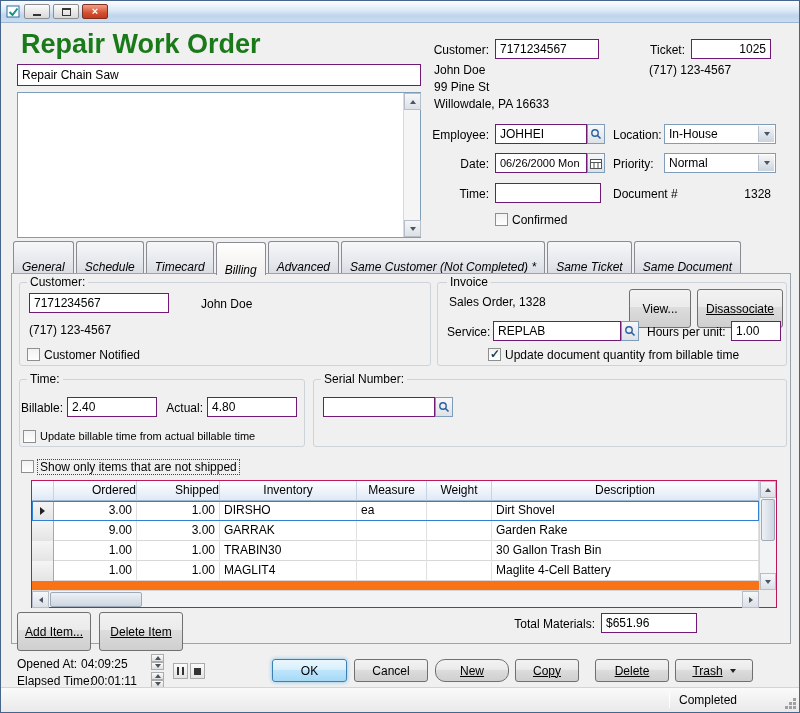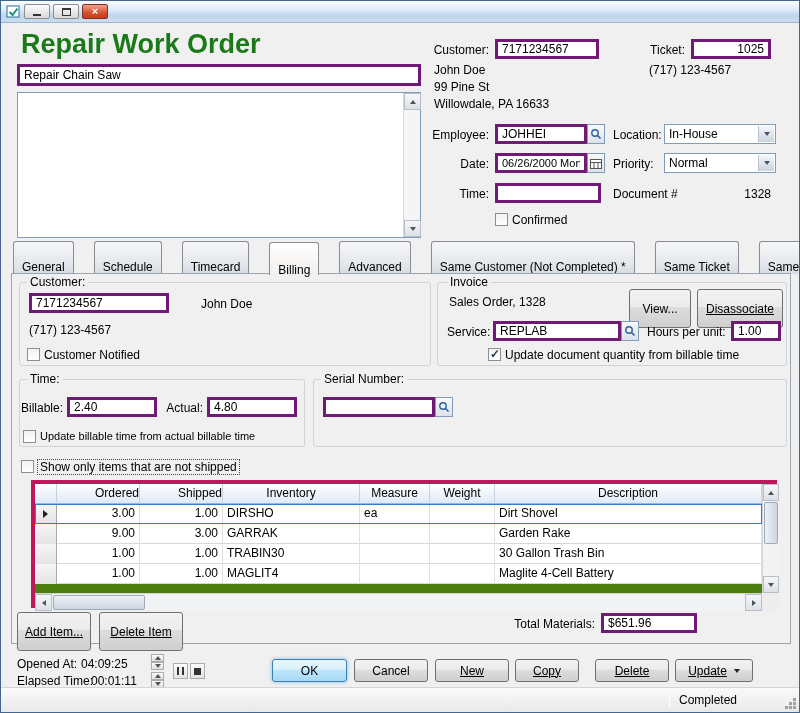--- a/index.html
+++ b/index.html
@@ -9,40 +9,40 @@
   .lbl{position:absolute;font-size:12px;color:#000;white-space:nowrap;}
   .ralign{text-align:right;}
   .titlebar{position:absolute;left:0;top:0;width:100%;height:22px;background:linear-gradient(#FBFDFE,#DCE9F7 45%,#BFD5EC 70%,#CBDCEF);border-bottom:1px solid #9DB6D4;display:flex;align-items:center;padding:0 5px;}
   .title-text{font-size:12px;color:#000;margin-left:5px;flex:1;white-space:nowrap;}
   .wbtn{width:26px;height:15px;border:1px solid #8E8E8E;border-radius:2px;background:linear-gradient(#FDFDFD,#D8D8D8);margin-left:3px;display:flex;align-items:center;justify-content:center;}
   .wbtn.close{background:linear-gradient(#F0A088,#D5502F 60%,#C23B1E);border-color:#7E3022;}
   .glyph-min{width:8px;height:2px;background:#333;margin-top:7px;}
   .glyph-max{width:9px;height:8px;border:1px solid #333;border-top-width:2px;}
   .glyph-close{color:#fff;font-size:11px;font-weight:bold;line-height:11px;}
   .page-title{position:absolute;font-size:27px;font-weight:bold;color:#1A7A1A;white-space:nowrap;}
-  .input{position:absolute;border:3px solid #701a75;background:#fff;font:12px "Liberation Sans",sans-serif;padding:1px 4px;height:20px;outline:none;}
+  .input{position:absolute;border:1px solid #701a75;background:#fff;font:12px "Liberation Sans",sans-serif;padding:1px 4px;height:20px;outline:none;}
   .textarea{position:absolute;border:1px solid #7F9DB9;background:#fff;}
   .combo{position:absolute;border:1px solid #7F9DB9;background:#fff;height:20px;}
   .combo-text{position:absolute;left:4px;top:2px;font-size:12px;white-space:nowrap;}
   .combo-arrow{position:absolute;right:1px;top:1px;bottom:1px;width:16px;background:linear-gradient(#F5F6F8,#DDE2E9 60%,#CBD3DD);border-left:1px solid #B5C2D2;display:flex;align-items:center;justify-content:center;}
   .mini-btn{position:absolute;border:1px solid #7F9DB9;background:linear-gradient(#F7F8FA,#DDE2E8);display:flex;align-items:center;justify-content:center;}
   .btn{position:absolute;height:23px;border:1px solid #707070;border-radius:3px;background:linear-gradient(#F2F2F2,#EBEBEB 45%,#DDDDDD 46%,#CFCFCF);font-size:12px;display:flex;align-items:center;justify-content:center;cursor:default;}
   .btn.small{height:39px;}
   .btn.focused{border-color:#3C7FB1;box-shadow:0 0 4px #84C2EA;background:linear-gradient(#EAF6FD,#D9F0FC 45%,#BEE6FD 46%,#A7D9F5);}
   .mnemonic{text-decoration:underline;}
   .cb{position:absolute;width:13px;height:13px;border:1px solid #8E8F8F;background:linear-gradient(#F2F2F2,#FEFEFE);}
   .cb.checked::after{content:"\2713";position:absolute;left:1px;top:-2px;font-size:12px;font-weight:bold;color:#1F3B53;}
   .dotted{outline:1px dotted #444;padding:0 2px;}
   .tabstrip{position:absolute;display:flex;align-items:flex-end;}
-  .tab{height:20px;line-height:19px;padding:16px 8px;font-size:12px;border:1px solid #898C95;border-bottom:none;border-radius:3px 3px 0 0;background:linear-gradient(#F6F7F9,#E6E9ED 60%,#D8DCE2);margin-right:20px;white-space:nowrap;}
+  .tab{height:20px;line-height:19px;padding:16px 8px;font-size:12px;border:1px solid #898C95;border-bottom:none;border-radius:3px 3px 0 0;background:linear-gradient(#F6F7F9,#E6E9ED 60%,#D8DCE2);margin-right:2px;white-space:nowrap;font-style:italic;}
   .tab.active{height:23px;line-height:22px;background:linear-gradient(#FFFFFF,#F6F5F3 60%,#F0F0F0);position:relative;z-index:3;margin-bottom:-1px;}
   .panel{position:absolute;border:1px solid #9AA4AD;background:#F0F0F0;}
   .group{position:absolute;border:1px solid #CDD3D9;border-radius:3px;}
   .group-label{position:absolute;font-size:12px;background:#F0F0F0;padding:0 3px;white-space:nowrap;z-index:2;}
-  .grid{position:absolute;border:4px solid #be185d;background:#4d7c0f;}
+  .grid{position:absolute;border:1px solid #be185d;background:#f97316;}
   .grid-header{position:absolute;left:0;top:0;display:flex;height:20px;}
   .ghc{height:20px;background:linear-gradient(#FEFEFF,#EDF3FA 55%,#DFE9F5);border-right:1px solid #C5D3E2;border-bottom:1px solid #9EB6CE;font-size:12px;text-align:center;line-height:19px;overflow:hidden;}
   .grow{position:absolute;display:flex;height:20px;border-bottom:1px solid #D8D8D8;background:#fff;}
   .grow.sel{outline:1px solid #2F80D2;outline-offset:-1px;}
   .gc{height:20px;padding:2px 4px;font-size:12px;border-right:1px solid #E0E0E0;overflow:hidden;white-space:nowrap;}
   .gsel{background:linear-gradient(#F5F5F5,#E4E4E4);border-right:1px solid #A8A8A8;display:flex;align-items:center;justify-content:center;}
   .c-sel{width:22px;} .c0{width:83px;text-align:right;} .c1{width:83px;text-align:right;}
   .c2{width:137px;} .c3{width:70px;} .c4{width:65px;} .c5{width:267px;}
   .sb{position:absolute;background:#F2F3F5;}
   .sb-btn{position:absolute;width:17px;height:17px;border:1px solid #B8BEC7;background:linear-gradient(#F6F7F9,#DCE1E7);display:flex;align-items:center;justify-content:center;}
@@ -321,31 +321,31 @@
   <span class="tool-btn" style="left:189px;top:662px;">
       <span class="stop-glyph"></span>
     </span>
 
   <div class="btn focused" style="left:271px;top:658px;width:75px;">
       <span>OK</span>
     </div>
   <div class="btn" style="left:353px;top:658px;width:74px;">
       <span>Cancel</span>
     </div>
-  <div class="btn" style="left:434px;top:658px;width:74px;">
+  <div class="btn" style="left:434px;top:658px;width:74px;border-radius:10px;">
       <span class="mnemonic">New</span>
     </div>
   <div class="btn" style="left:514px;top:658px;width:64px;">
       <span class="mnemonic">Copy</span>
     </div>
   <div class="btn" style="left:594px;top:658px;width:74px;">
       <span class="mnemonic">Delete</span>
     </div>
   <div class="btn" style="left:674px;top:658px;width:78px;">
-    <span class="mnemonic">Update</span>
+    <span class="mnemonic">Trash</span>
     <span class="tri-down" style="margin-left:7px;border-top-color:#222;"></span>
   </div>
 
   <div class="statusbar" style="top:686px;">
     <span class="status-div" style="left:668px;"></span>
     <span class="lbl" style="left:678px;top:5px;">Completed</span>
     <span class="grip-dot"></span>
   </div>
 
 </div>

